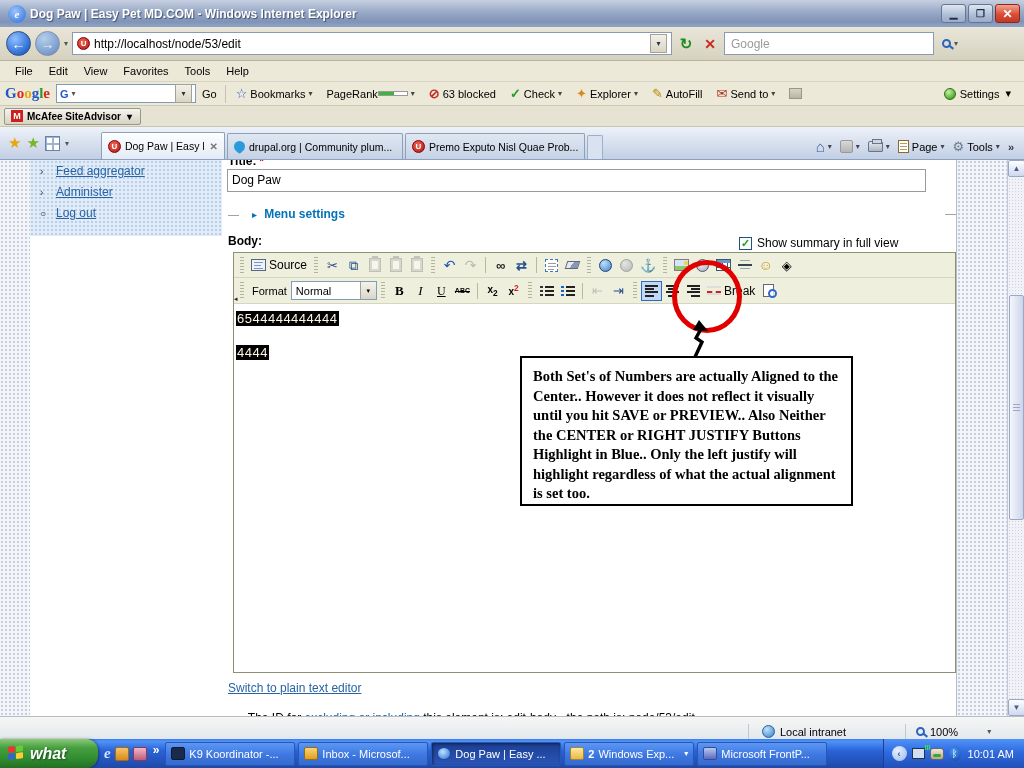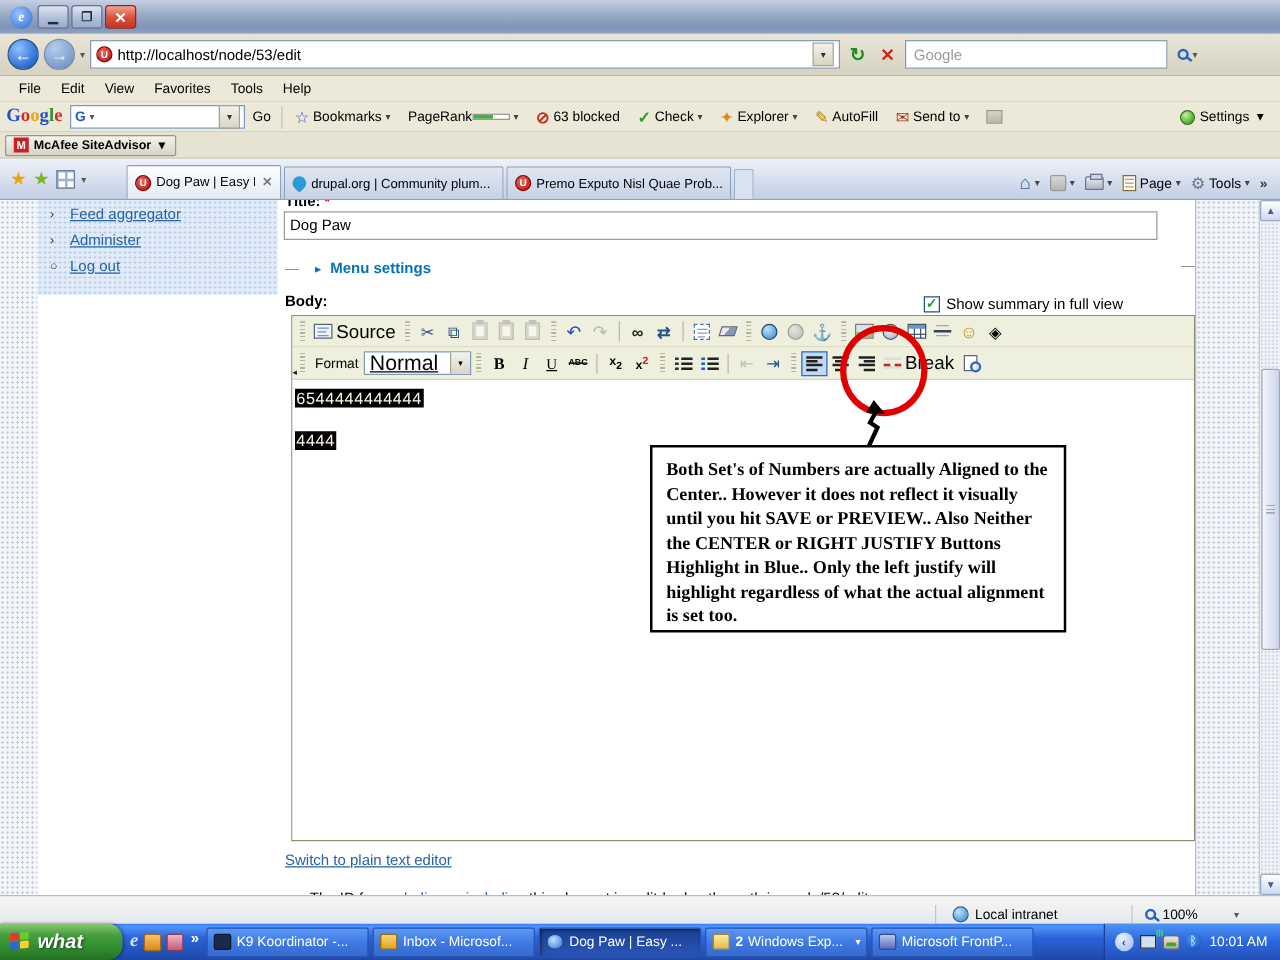--- a/index.html
+++ b/index.html
@@ -133,34 +133,34 @@
   
   .editor { position:absolute; left:233px; top:92px; width:723px; height:421px; border:1px solid #8f8f73; background:#fff; }
   .toolrow { height:25px; background:#efefde; border-bottom:1px solid #d6d6c0; display:flex; align-items:center; padding:0 2px; position:relative; }
   .toolrow.r2 { height:26px; }
   .collapse-handle { position:absolute; left:0; bottom:-1px; width:9px; height:9px; color:#222; font-size:7px; line-height:8px; }
   .grip { width:4px; height:17px; margin:0 4px; background:repeating-linear-gradient(180deg,#b4b49a 0 1px,transparent 1px 3px); }
   .tsep { width:1px; height:16px; background:#b9b9a2; margin:0 4px; }
   .tbtn { min-width:21px; height:20px; display:flex; align-items:center; justify-content:center; padding:0 2px; gap:3px; border:1px solid transparent; }
   .tbtn.active { background:#c1d9f5; border:1px solid #316ac5; }
   .tbtn.dis { opacity:.45; filter:grayscale(85%); }
-  .tbtn .blabel { font-size:15px; }
+  .tbtn .blabel { font-size:12px; }
   .glyph { font-size:13px; line-height:1; }
   .g-cut { color:#364a8a; } .g-copy { color:#24508c; } .g-undo { color:#1a52b0; font-size:14px; } .g-redo { color:#777; font-size:14px; }
   .g-find { color:#222; font-weight:bold; font-size:13px; } .g-replace { color:#24508c; font-weight:bold; }
   .g-anchor { color:#24508c; } .g-smiley { color:#c09010; font-size:14px; }
   .g-bold { font-weight:bold; font-family:"Liberation Serif",serif; font-size:13px; }
   .g-italic { font-style:italic; font-family:"Liberation Serif",serif; font-size:13px; }
   .g-underline { text-decoration:underline; font-family:"Liberation Serif",serif; font-size:12px; }
   .g-strike { font-size:7px; font-weight:bold; text-decoration:line-through; }
   .g-outdent { color:#888; font-size:13px; } .g-indent { color:#24508c; font-size:13px; }
   .subsup { font-size:10px; font-weight:bold; } .subsup sup { color:#c22; }
   .fmt-label { font-size:11px; margin:0 4px; }
   .fmt-select { width:86px; height:19px; background:#fff; border:1px solid #7f9db9; display:flex; align-items:center; }
-  .fmt-select .val { flex:1; padding:0 4px; font-size:17px;text-decoration:underline; }
+  .fmt-select .val { flex:1; padding:0 4px; font-size:11px; }
   .fmt-select .btn { width:16px; height:17px; background:linear-gradient(#f4f3ec,#d9d6c8); border-left:1px solid #a5a193; font-size:7px; display:flex; align-items:center; justify-content:center; }
 
   .ic-source { width:15px; height:12px; border:1px solid #567; background:
     linear-gradient(#7a92c8 0 0) 2px 2px/9px 1px no-repeat,
     linear-gradient(#7a92c8 0 0) 2px 5px/7px 1px no-repeat,
     linear-gradient(#7a92c8 0 0) 2px 8px/9px 1px no-repeat, #eef2fa; }
   .ic-paste { width:12px; height:14px; background:#cdbd96; border:1px solid #887; position:relative; }
   .ic-paste::before { content:""; position:absolute; top:-3px; left:2px; width:6px; height:3px; background:#98a; }
   .ic-paste::after { content:""; position:absolute; left:2px; top:2px; right:2px; bottom:2px; background:#fff; }
   .ic-selall { width:13px; height:13px; border:1px dashed #47a; background:
@@ -280,20 +280,21 @@
   .drop-fav { width:11px; height:11px; background:#2a9ad8; border-radius:50% 50% 50% 2px; transform:rotate(-45deg); flex:none; }
   .abs { position:absolute; }
 </style>
 </head>
 <body>
 
 <div class="screen">
 
   <div class="titlebar">
     <span class="iefav ie-logo">e</span>
+    <span class="win-title">Dog Paw | Easy Pet MD.COM - Windows Internet Explorer</span>
     <span class="winbtns">
       <span class="winbtn">▁</span>
       <span class="winbtn">❐</span>
       <span class="winbtn close">✕</span>
     </span>
   </div>
 
   <div class="addrbar">
     <span class="navcircle">←</span>
     <span class="navcircle fwd">→</span>

